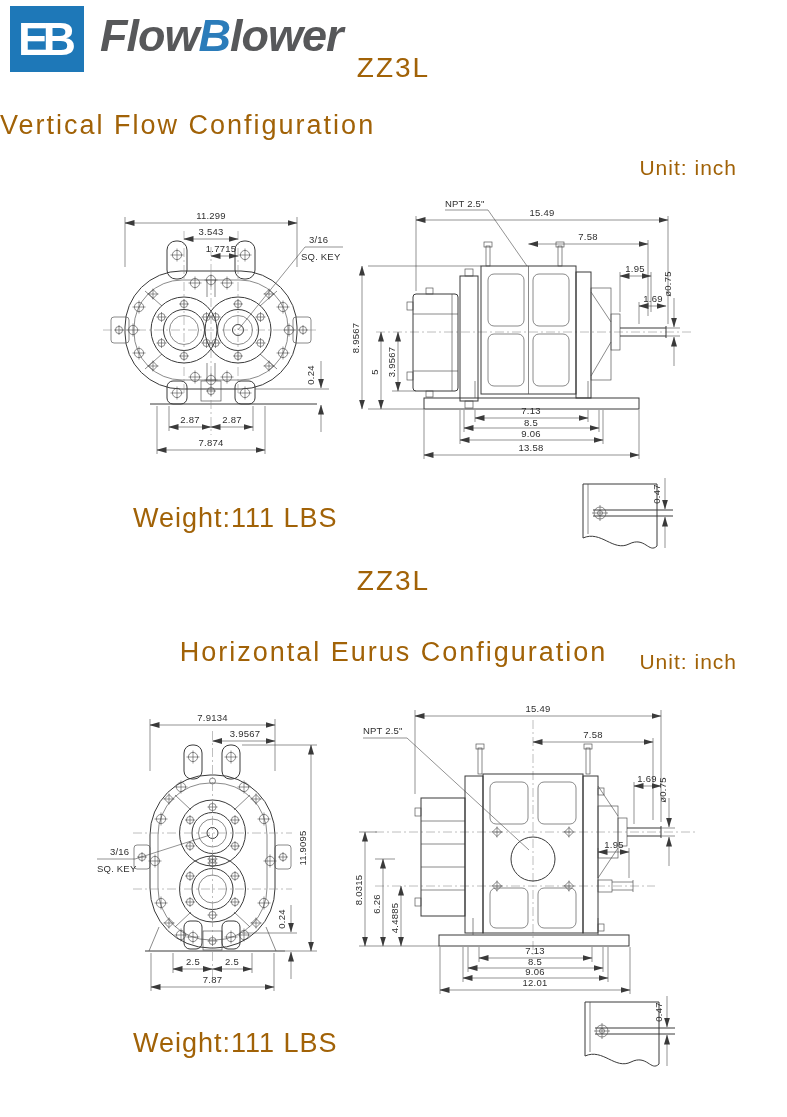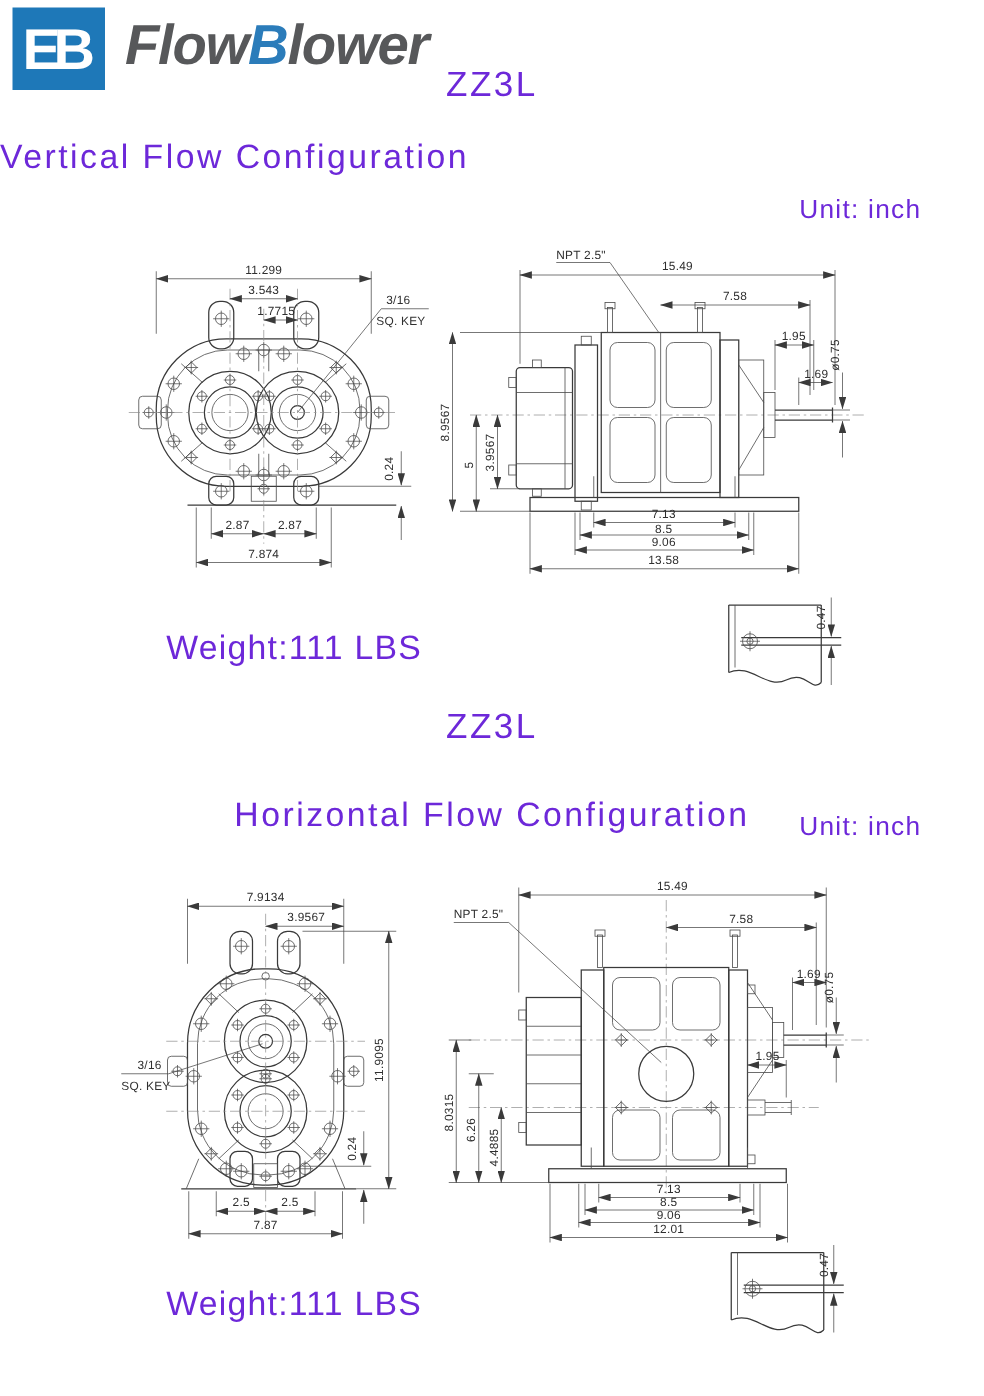--- a/index.html
+++ b/index.html
@@ -4,21 +4,21 @@
 <style>
   html,body{margin:0;padding:0;background:#fff}
   .page{position:relative;width:787px;height:1117px;background:#fff;overflow:hidden;font-family:"Liberation Sans",sans-serif}
   .abs{position:absolute}
   
   .logo-box{left:10px;top:6px;width:74px;height:66px;background:#1e78b8;display:flex;align-items:center;justify-content:center}
   .logo-mono{color:#fff;font-weight:bold;font-size:46px;letter-spacing:-6px;padding-right:6px}
   .brand{left:100px;top:10px;font-size:45px;font-weight:bold;font-style:italic;letter-spacing:-1px;color:#57585a;white-space:nowrap}
   .brand .accent{color:#2b7cba}
   
-  .cad{color:#6d28d9;font-weight:300;letter-spacing:2px}
+  .cad{color:#a16207;font-weight:300;letter-spacing:2px}
   .title-model{left:0;right:0;top:52px;text-align:center;font-size:28px}
   .title-config{left:0;right:0;top:110px;text-align:left;font-size:27px}
   .unit{right:50px;top:156px;font-size:21px;letter-spacing:1px}
   .title-model2{left:0;right:0;top:565px;text-align:center;font-size:28px}
   .title-config2{left:0;right:0;top:637px;text-align:center;font-size:27px}
   .unit2{right:50px;top:650px;font-size:21px;letter-spacing:1px}
   .weight{left:133px;top:503px;font-size:27px;letter-spacing:1px}
   .weight2{left:133px;top:1028px;font-size:27px;letter-spacing:1px}
   
   .o{fill:none;stroke:#3a3a3a;stroke-width:1}
@@ -279,21 +279,21 @@
     <g>
       <line x1="92" y1="6" x2="92" y2="37" class="d" marker-end="url(#m5)"></line>
       <line x1="92" y1="76" x2="92" y2="45" class="d" marker-end="url(#m5)"></line>
       <text class="dt" transform="rotate(-90 87 22)" x="87" y="22">0.47</text>
     </g>
   </svg>
 
   <div class="abs cad weight"><span>Weight:</span><span>111 LBS</span></div>
 
   <div class="abs cad title-model2">ZZ3L</div>
-  <div class="abs cad title-config2">Horizontal Flow Configuration</div>
+  <div class="abs cad title-config2">Horizontal Eurus Configuration</div>
   <div class="abs cad unit2">Unit:  inch</div>
 
   <svg class="abs" style="left:85px;top:695px" width="260" height="330" viewBox="0 0 260 330">
     <defs>
       <marker id="m3" viewBox="0 0 10 6" markerWidth="10" markerHeight="6" refX="9.5" refY="3" orient="auto-start-reverse" markerUnits="userSpaceOnUse">
           <path d="M0,0L10,3L0,6Z" fill="#3a3a3a"></path>
         </marker>
       <g id="b3">
           <circle r="4.6" class="t"></circle>
           <line x1="-6.5" x2="6.5" class="d"></line>

